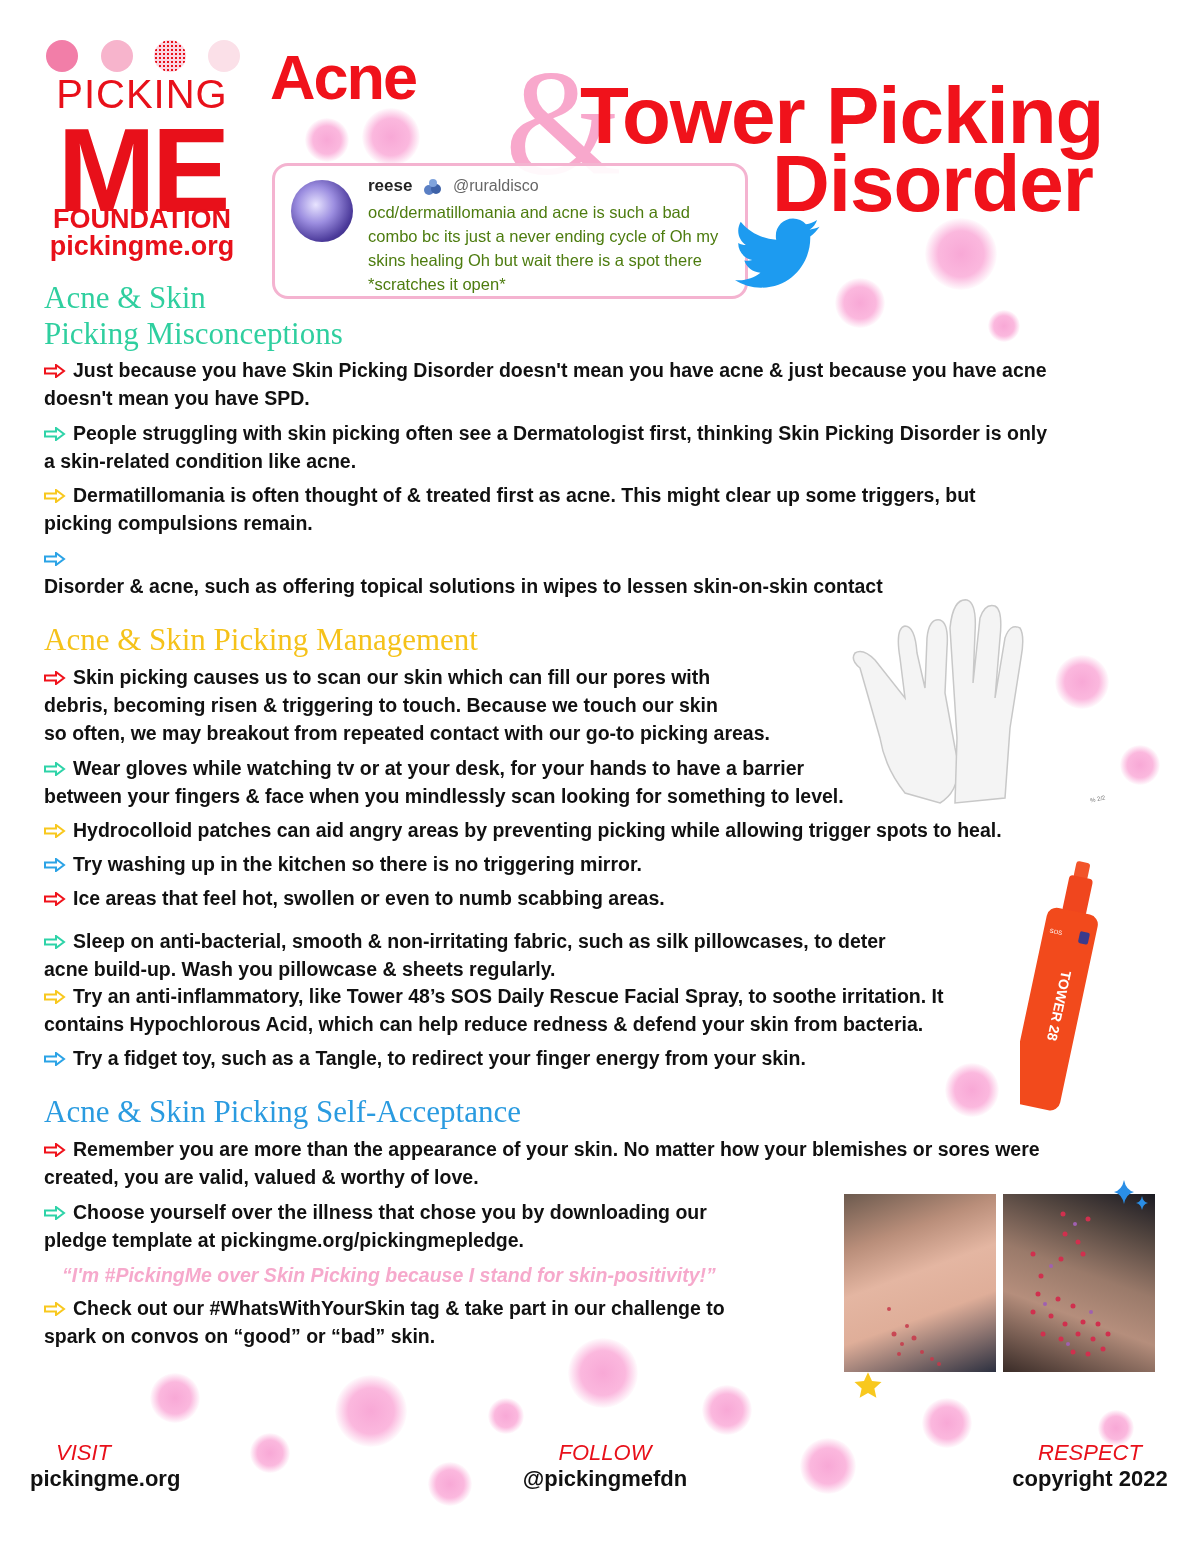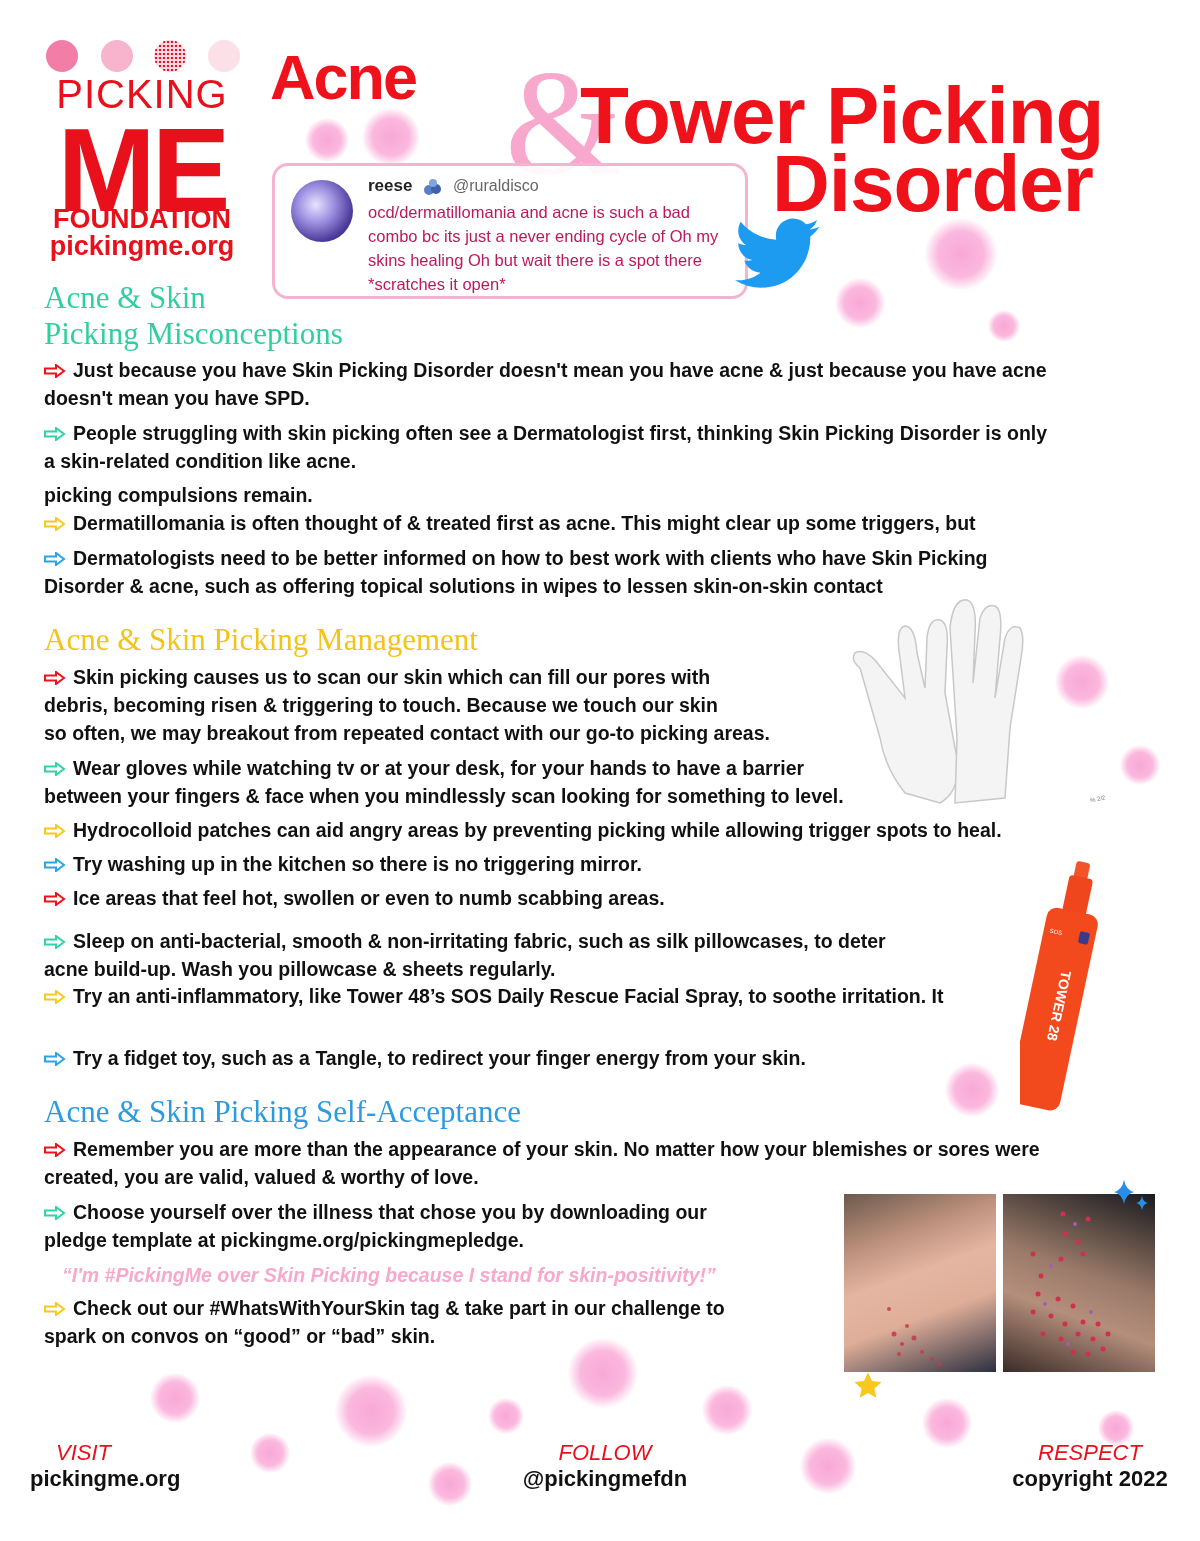--- a/index.html
+++ b/index.html
@@ -22,21 +22,21 @@
   .title-amp { position: absolute; left: 505px; top: 48px; font-size: 150px; font-family: "Liberation Serif", serif; color: #f8a8cc; line-height: 150px; }
   .title-skin { position: absolute; left: 580px; top: 70px; font-size: 80px; font-weight: 700; color: #f0121b; line-height: 92px; letter-spacing: -1px; }
   .title-disorder { position: absolute; left: 772px; top: 138px; font-size: 80px; font-weight: 700; color: #f0121b; line-height: 92px; letter-spacing: -1px; }
 
   
   .tweet { position: absolute; left: 272px; top: 163px; width: 476px; height: 136px; border: 3px solid #f4b3d0; border-radius: 16px; background: rgba(255,255,255,0.92); }
   .tweet-avatar { position: absolute; left: 16px; top: 14px; width: 62px; height: 62px; border-radius: 50%; background: radial-gradient(circle at 40% 40%, #e8e4ff 0%, #9c8ee0 35%, #4b3a9a 70%, #2a1f60 100%); }
   .tweet-name { position: absolute; left: 93px; top: 10px; font-size: 17px; font-weight: 700; color: #222; }
   .tweet-badge { position: absolute; left: 148px; top: 12px; width: 20px; height: 18px; }
   .tweet-handle { position: absolute; left: 178px; top: 11px; font-size: 16px; color: #666; }
-  .tweet-text { position: absolute; left: 93px; top: 34px; width: 370px; font-size: 16.5px; line-height: 24px; color: #be185d; }
+  .tweet-text { position: absolute; left: 93px; top: 34px; width: 370px; font-size: 16.5px; line-height: 24px; color: #4d7c0f; }
   .twitter-bird { position: absolute; left: 735px; top: 218px; width: 86px; height: 72px; }
 
   
   .section-title { position: absolute; left: 44px; font-family: "Liberation Serif", serif; font-size: 31px; line-height: 36px; font-weight: 400; }
   .bullet { position: absolute; left: 44px; font-size: 19.5px; font-weight: 700; line-height: 28px; color: #111; }
   .arrow { display: inline-block; width: 22px; height: 14px; margin-right: 7px; vertical-align: -1px; }
   .quote { position: absolute; left: 62px; font-size: 19.5px; font-weight: 700; font-style: italic; color: #f6a9cc; line-height: 28px; }
 
   
   .gloves { position: absolute; left: 845px; top: 598px; width: 200px; height: 210px; }
@@ -119,29 +119,29 @@
       </svg><span>Just because you have Skin Picking Disorder doesn't mean you have acne &amp; just because you have acne</span></div>
   <div>doesn't mean you have SPD.</div>
 </div>
 <div class="bullet" style="top:419px;">
   <div><svg class="arrow" viewBox="0 0 22 14">
         <path d="M1 4.5h11V1l8 6-8 6V9.5H1z" fill="none" stroke="#2ed3a8" stroke-width="2"></path>
       </svg><span>People struggling with skin picking often see a Dermatologist first, thinking Skin Picking Disorder is only</span></div>
   <div>a skin-related condition like acne.</div>
 </div>
 <div class="bullet" style="top:481px;">
-  <div>picking compulsions remain.</div>
   <div><svg class="arrow" viewBox="0 0 22 14">
         <path d="M1 4.5h11V1l8 6-8 6V9.5H1z" fill="none" stroke="#f8c81e" stroke-width="2"></path>
       </svg><span>Dermatillomania is often thought of &amp; treated first as acne. This might clear up some triggers, but</span></div>
+  <div>picking compulsions remain.</div>
 </div>
 <div class="bullet" style="top:544px;">
   <div><svg class="arrow" viewBox="0 0 22 14">
         <path d="M1 4.5h11V1l8 6-8 6V9.5H1z" fill="none" stroke="#2ba3e6" stroke-width="2"></path>
-      </svg><span>Dermatologists need to be better informed on how to best work with clients who have Skin Picking</span></div>
+      </svg></div>
   <div>Disorder &amp; acne, such as offering topical solutions in wipes to lessen skin-on-skin contact</div>
 </div>
 
 <div class="section-title" style="top:622px;color:#f5c21a;text-align:center;">Acne &amp; Skin Picking Management</div>
 
 <div class="bullet" style="top:663px;">
   <div><svg class="arrow" viewBox="0 0 22 14">
         <path d="M1 4.5h11V1l8 6-8 6V9.5H1z" fill="none" stroke="#f0121b" stroke-width="2"></path>
       </svg><span>Skin picking causes us to scan our skin which can fill our pores with</span></div>
   <div>debris, becoming risen &amp; triggering to touch. Because we touch our skin</div>
@@ -171,20 +171,21 @@
 <div class="bullet" style="top:919px;margin-top:8px;">
   <div><svg class="arrow" viewBox="0 0 22 14">
         <path d="M1 4.5h11V1l8 6-8 6V9.5H1z" fill="none" stroke="#2ed3a8" stroke-width="2"></path>
       </svg><span>Sleep on anti-bacterial, smooth &amp; non-irritating fabric, such as silk pillowcases, to deter</span></div>
   <div>acne build-up. Wash you pillowcase &amp; sheets regularly.</div>
 </div>
 <div class="bullet" style="top:982px;">
   <div><svg class="arrow" viewBox="0 0 22 14">
         <path d="M1 4.5h11V1l8 6-8 6V9.5H1z" fill="none" stroke="#f8c81e" stroke-width="2"></path>
       </svg><span>Try an anti-inflammatory, like Tower 48’s SOS Daily Rescue Facial Spray, to soothe irritation. It</span></div>
+  <div>contains Hypochlorous Acid, which can help reduce redness &amp; defend your skin from bacteria.</div>
 </div>
 <div class="bullet" style="top:1044px;">
   <div><svg class="arrow" viewBox="0 0 22 14">
         <path d="M1 4.5h11V1l8 6-8 6V9.5H1z" fill="none" stroke="#2ba3e6" stroke-width="2"></path>
       </svg><span>Try a fidget toy, such as a Tangle, to redirect your finger energy from your skin.</span></div>
 </div>
 
 <div class="section-title" style="top:1094px;color:#2a9be0;">Acne &amp; Skin Picking Self-Acceptance</div>
 
 <div class="bullet" style="top:1135px;">

